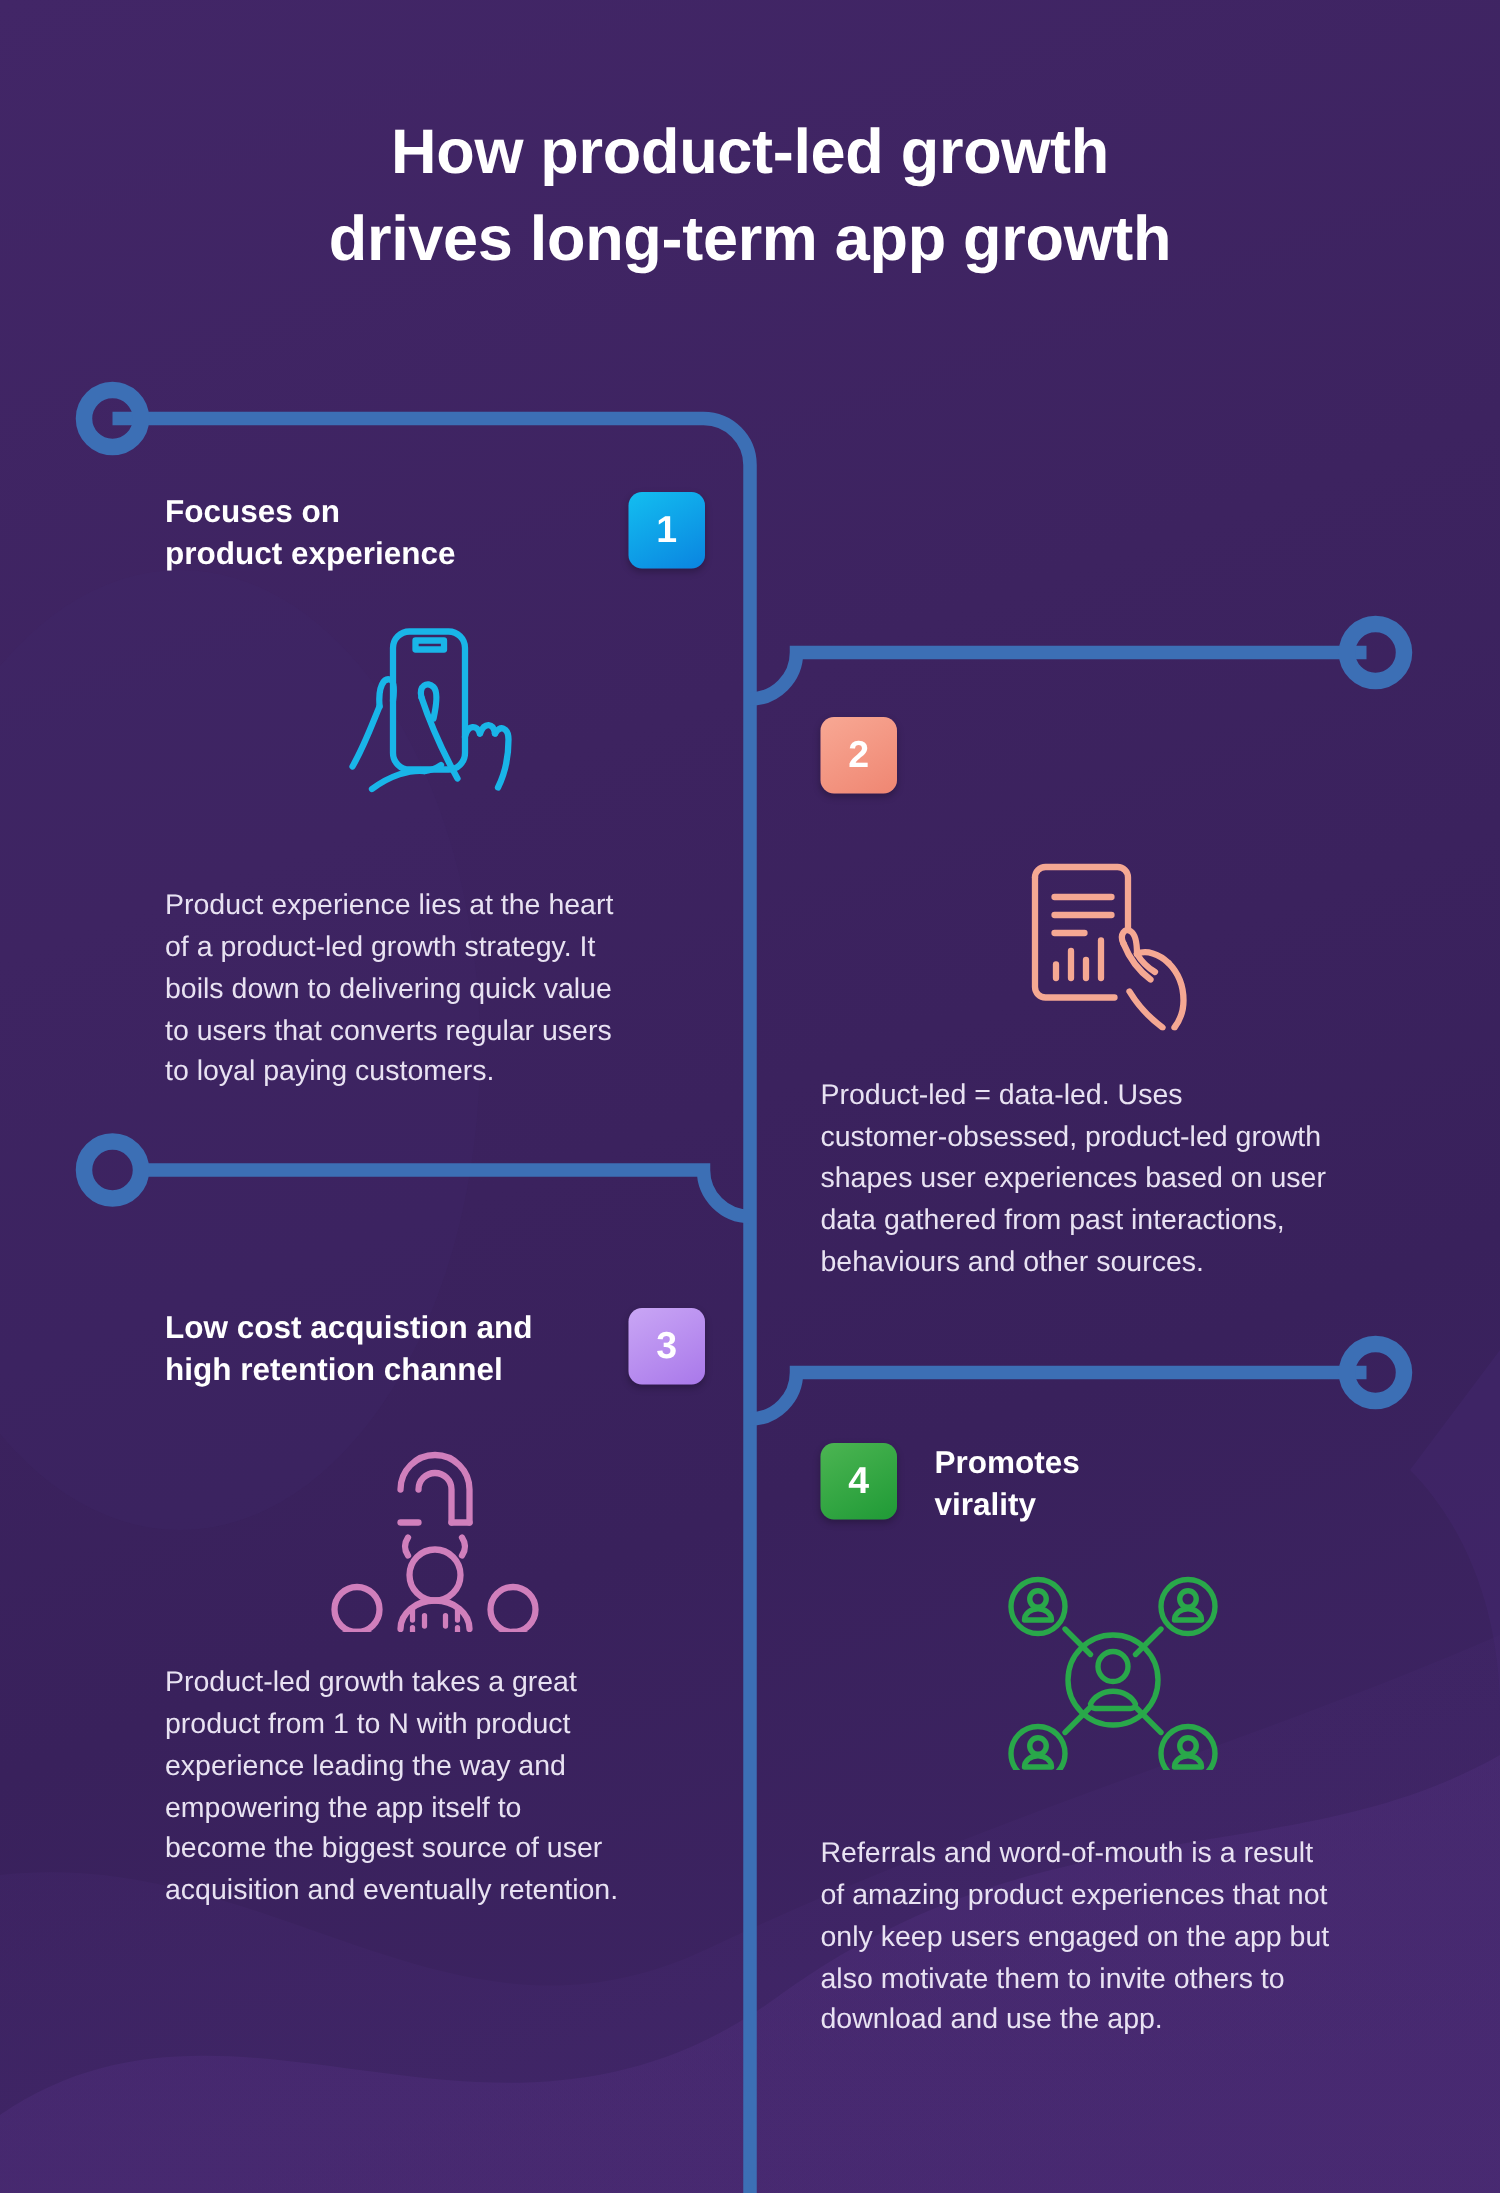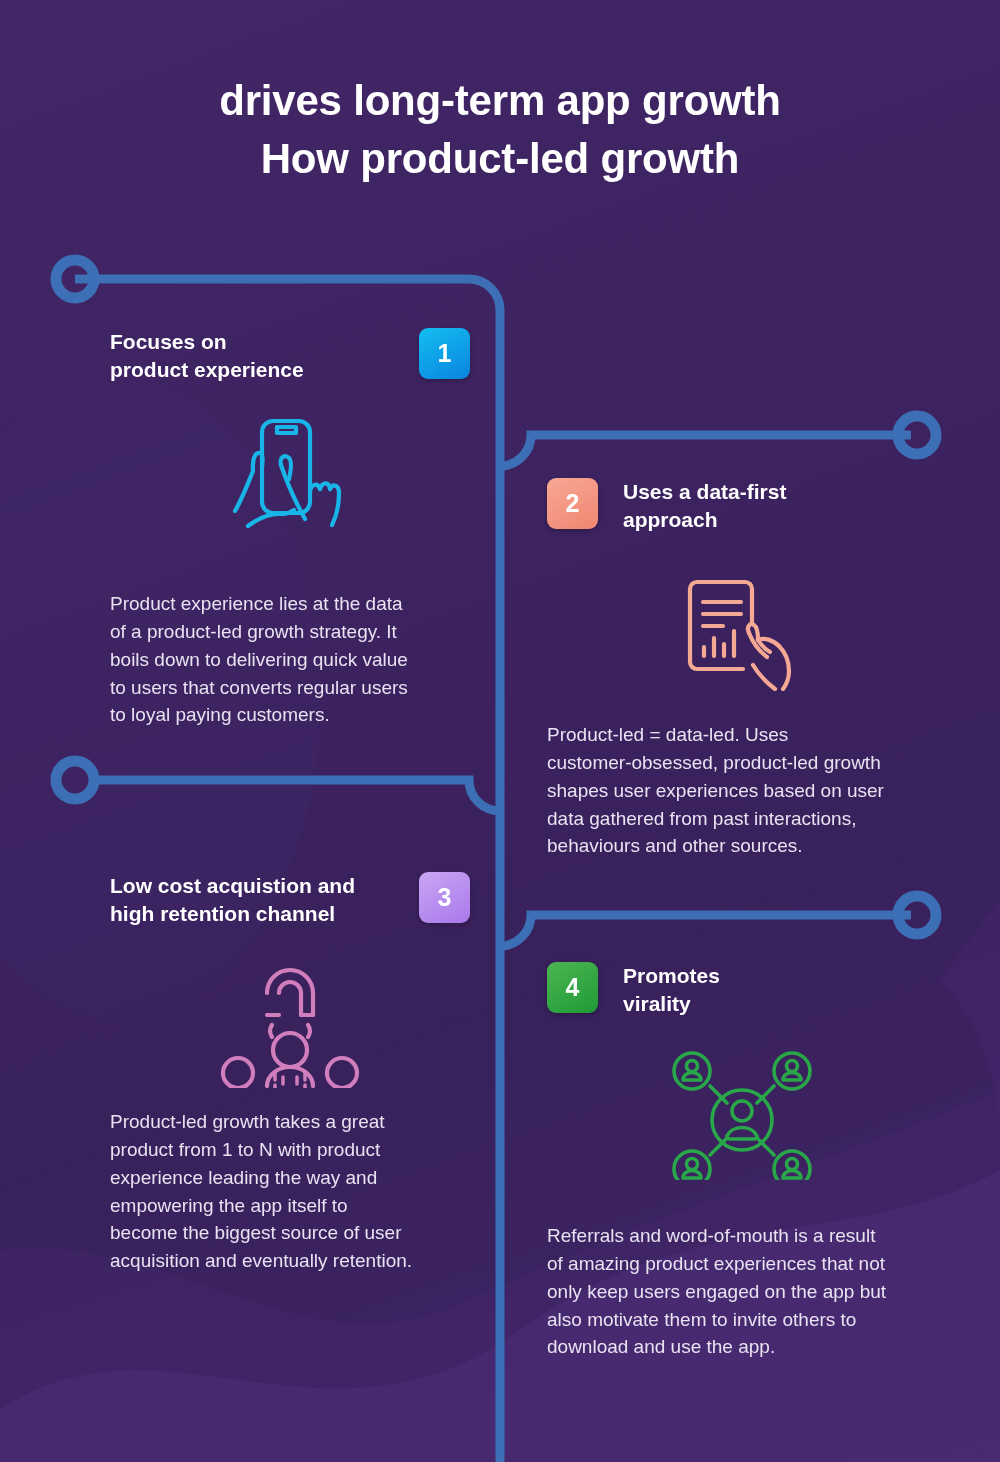--- a/index.html
+++ b/index.html
@@ -108,22 +108,22 @@
         <stop offset="100%" stop-color="#513080" stop-opacity="0.30"></stop>
       </linearGradient>
     </defs>
     <path d="M0 1410 C 160 1300, 330 1470, 520 1330 C 700 1200, 860 1250, 1000 1170 L 1000 1462 L 0 1462 Z" fill="url(#wavegrad)"></path>
     <path d="M0 1250 C 180 1230, 300 1380, 470 1300 C 660 1210, 840 1160, 1000 1090 L 1000 1462 L 0 1462 Z" fill="url(#wavegrad2)" opacity="0.5"></path>
     <path d="M940 980 C 980 1020, 1000 1080, 1000 1140 L 1000 900 Z" fill="#4a2c76" opacity="0.30"></path>
     <ellipse cx="120" cy="700" rx="200" ry="320" fill="#452a70" opacity="0.18"></ellipse>
   </svg>
 
   <div class="title">
+    <span class="ln">How product-led growth</span>
     <span class="ln">drives long-term app growth</span>
-    <span class="ln">How product-led growth</span>
   </div>
 
   <svg id="connector" width="1000" height="1462" viewBox="0 0 1000 1462">
     <g fill="none" stroke="#3c6fb5" stroke-width="9" stroke-linecap="butt">
 
       <path d="M75 279 L469 279 A31 31 0 0 1 500 310 L500 1462"></path>
 
       <path d="M500 466 A31 31 0 0 0 531 435 L911 435"></path>
 
       <path d="M500 811 A31 31 0 0 1 469 780 L89 780"></path>
@@ -157,32 +157,30 @@
 
           <path d="M95 78 C 97 70, 103 70, 105 76"></path>
           <path d="M105 76 C 108 68, 114 69, 115 76"></path>
           <path d="M115 76 C 118 70, 124 72, 124 80 C 124 94, 121 104, 117 112"></path>
 
           <path d="M33 113 C 45 104, 58 100, 68 101"></path>
           <path d="M68 101 C 72 101, 76 99, 79 97"></path>
         </g>
       </svg>
     </div>
-    <div class="body-text" style="margin-top:32px;">Product experience lies at the data
+    <div class="body-text" style="margin-top:32px;">Product experience lies at the heart
 of a product-led growth strategy. It
 boils down to delivering quick value
 to users that converts regular users
 to loyal paying customers.</div>
   </div>
 
   <div class="step" style="left:547px; top:478px; width:385px;">
     <div class="step-head">
       <div class="badge badge-2">2</div>
-      <div class="heading" style="margin-left:25px;">Uses a data-first
-approach</div>
     </div>
     <div class="icon-wrap" style="margin-top:28px;">
       <svg width="145" height="130" viewBox="0 0 145 130">
         <g fill="none" stroke="#f5a893" stroke-width="4.2" stroke-linecap="round" stroke-linejoin="round">
           <path d="M23 28 a7 7 0 0 1 7 -7 h48 a7 7 0 0 1 7 7 v34"></path>
           <path d="M23 28 v73 a7 7 0 0 0 7 7 h46"></path>
           <path d="M36 41 h38"></path>
           <path d="M36 53 h38"></path>
           <path d="M36 65 h20"></path>
 

